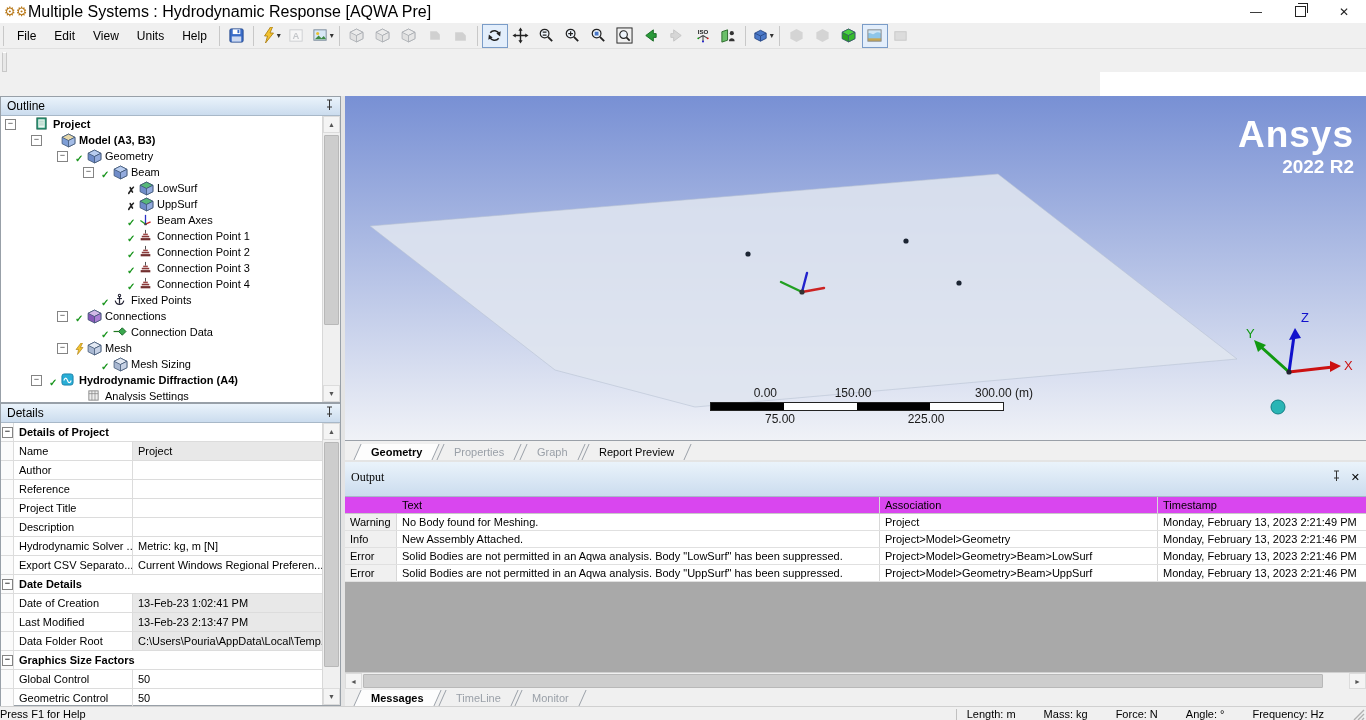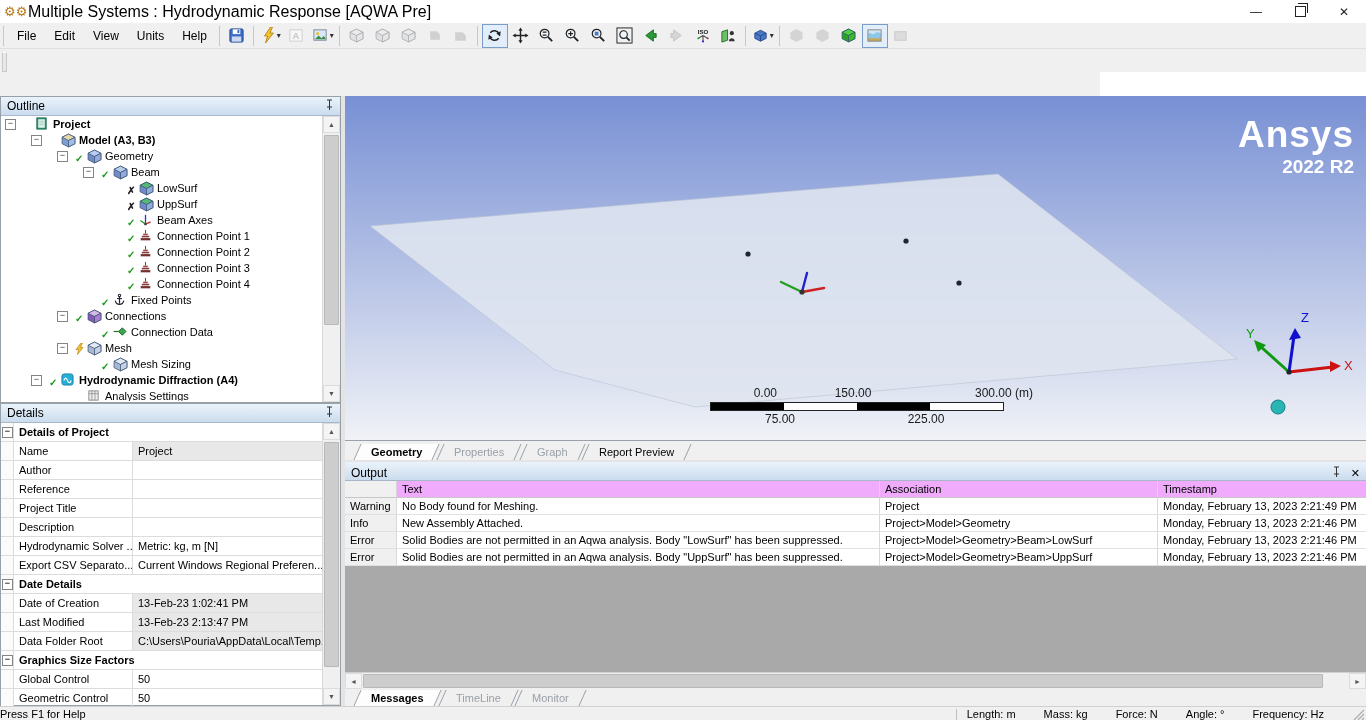--- a/index.html
+++ b/index.html
@@ -75,24 +75,24 @@
   #msg-tabs{left:345px;top:689px;width:1021px;height:17px;}
   .tab{display:inline-block;height:16px;line-height:16px;padding:0 13px;transform:skewX(-24deg);
        border-left:1px solid #9aa0a8;border-right:1px solid #9aa0a8;margin-right:4px;}
   .tab>span{display:inline-block;transform:skewX(24deg);font-size:11px;}
   .tab.active{background:#fdfdfd;}
   .tab.active>span{font-weight:bold;}
   .tab.disabled>span{color:#9aa0a8;}
   
   #output-panel{left:345px;top:462px;width:1021px;height:228px;display:flex;flex-direction:column;}
   #output-head{height:18px;background:linear-gradient(#eaf3fb,#cbdcee);border-bottom:1px solid #a8b8c8;
-               display:flex;align-items:flex-end;padding:0 6px;font-size:12px;}
+               display:flex;align-items:flex-start;padding:8px 6px;font-size:12px;font-family:Liberation Serif, serif;}
   #output-head .right{margin-left:auto;display:flex;align-items:center;gap:10px;}
   .orow{display:flex;height:17px;line-height:16px;box-sizing:border-box;border-bottom:1px solid #e0e0e0;background:#fff;}
-  .orow.header{background:#f0abfc;border-bottom:1px solid #c8c8c8;}
+  .orow.header{background:#d946ef;border-bottom:1px solid #c8c8c8;align-items:flex-end;}
   .ocell{padding:0 5px;border-right:1px solid #d8d8d8;box-sizing:border-box;overflow:hidden;white-space:nowrap;}
   .oc0{width:52px;background:#f0f0f0;}
   .oc1{width:483px;}
   .oc2{width:278px;}
   .oc3{flex:1;border-right:none;}
   #output-fill{flex:1;background:#a9a9a9;}
   #hscroll{height:17px;background:#f0f0f0;position:relative;border-top:1px solid #d0d0d0;}
   .harrow{position:absolute;top:0;width:17px;height:16px;display:flex;align-items:center;justify-content:center;font-size:7px;color:#555;background:#f4f4f4;border:1px solid #dcdcdc;box-sizing:border-box;}
   #hthumb{position:absolute;left:18px;top:1px;height:14px;width:960px;background:#cdcdcd;border:1px solid #b8b8b8;box-sizing:border-box;border-radius:1px;}
   

